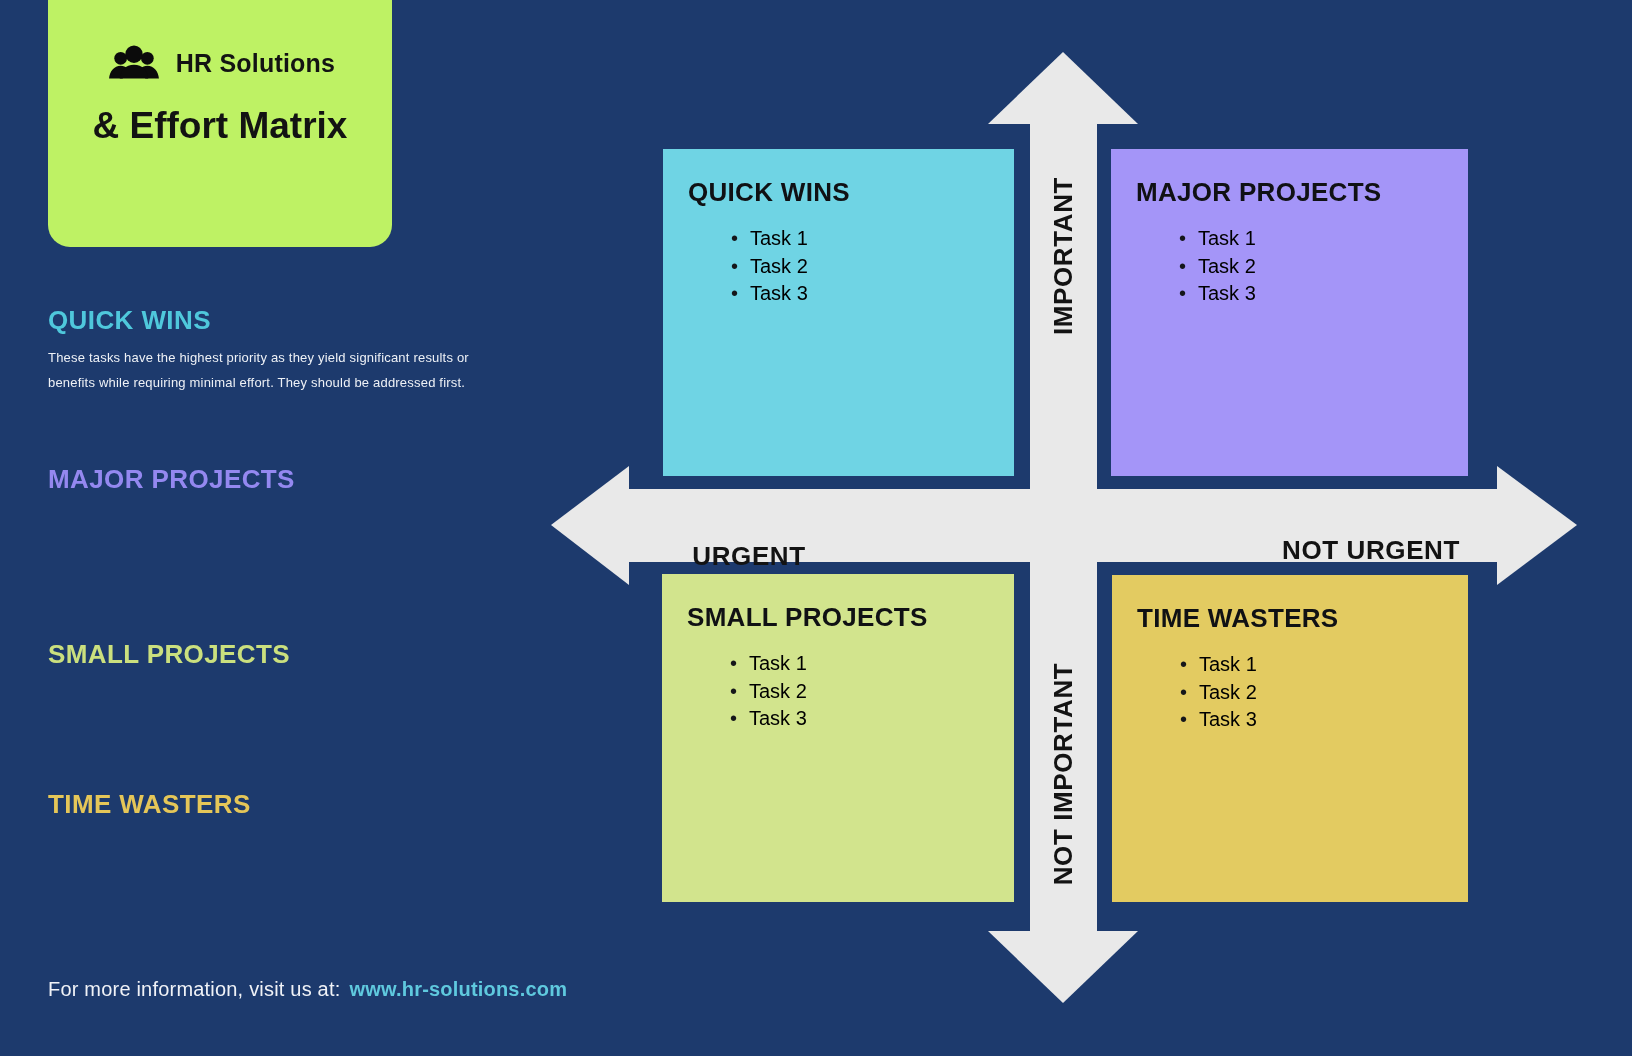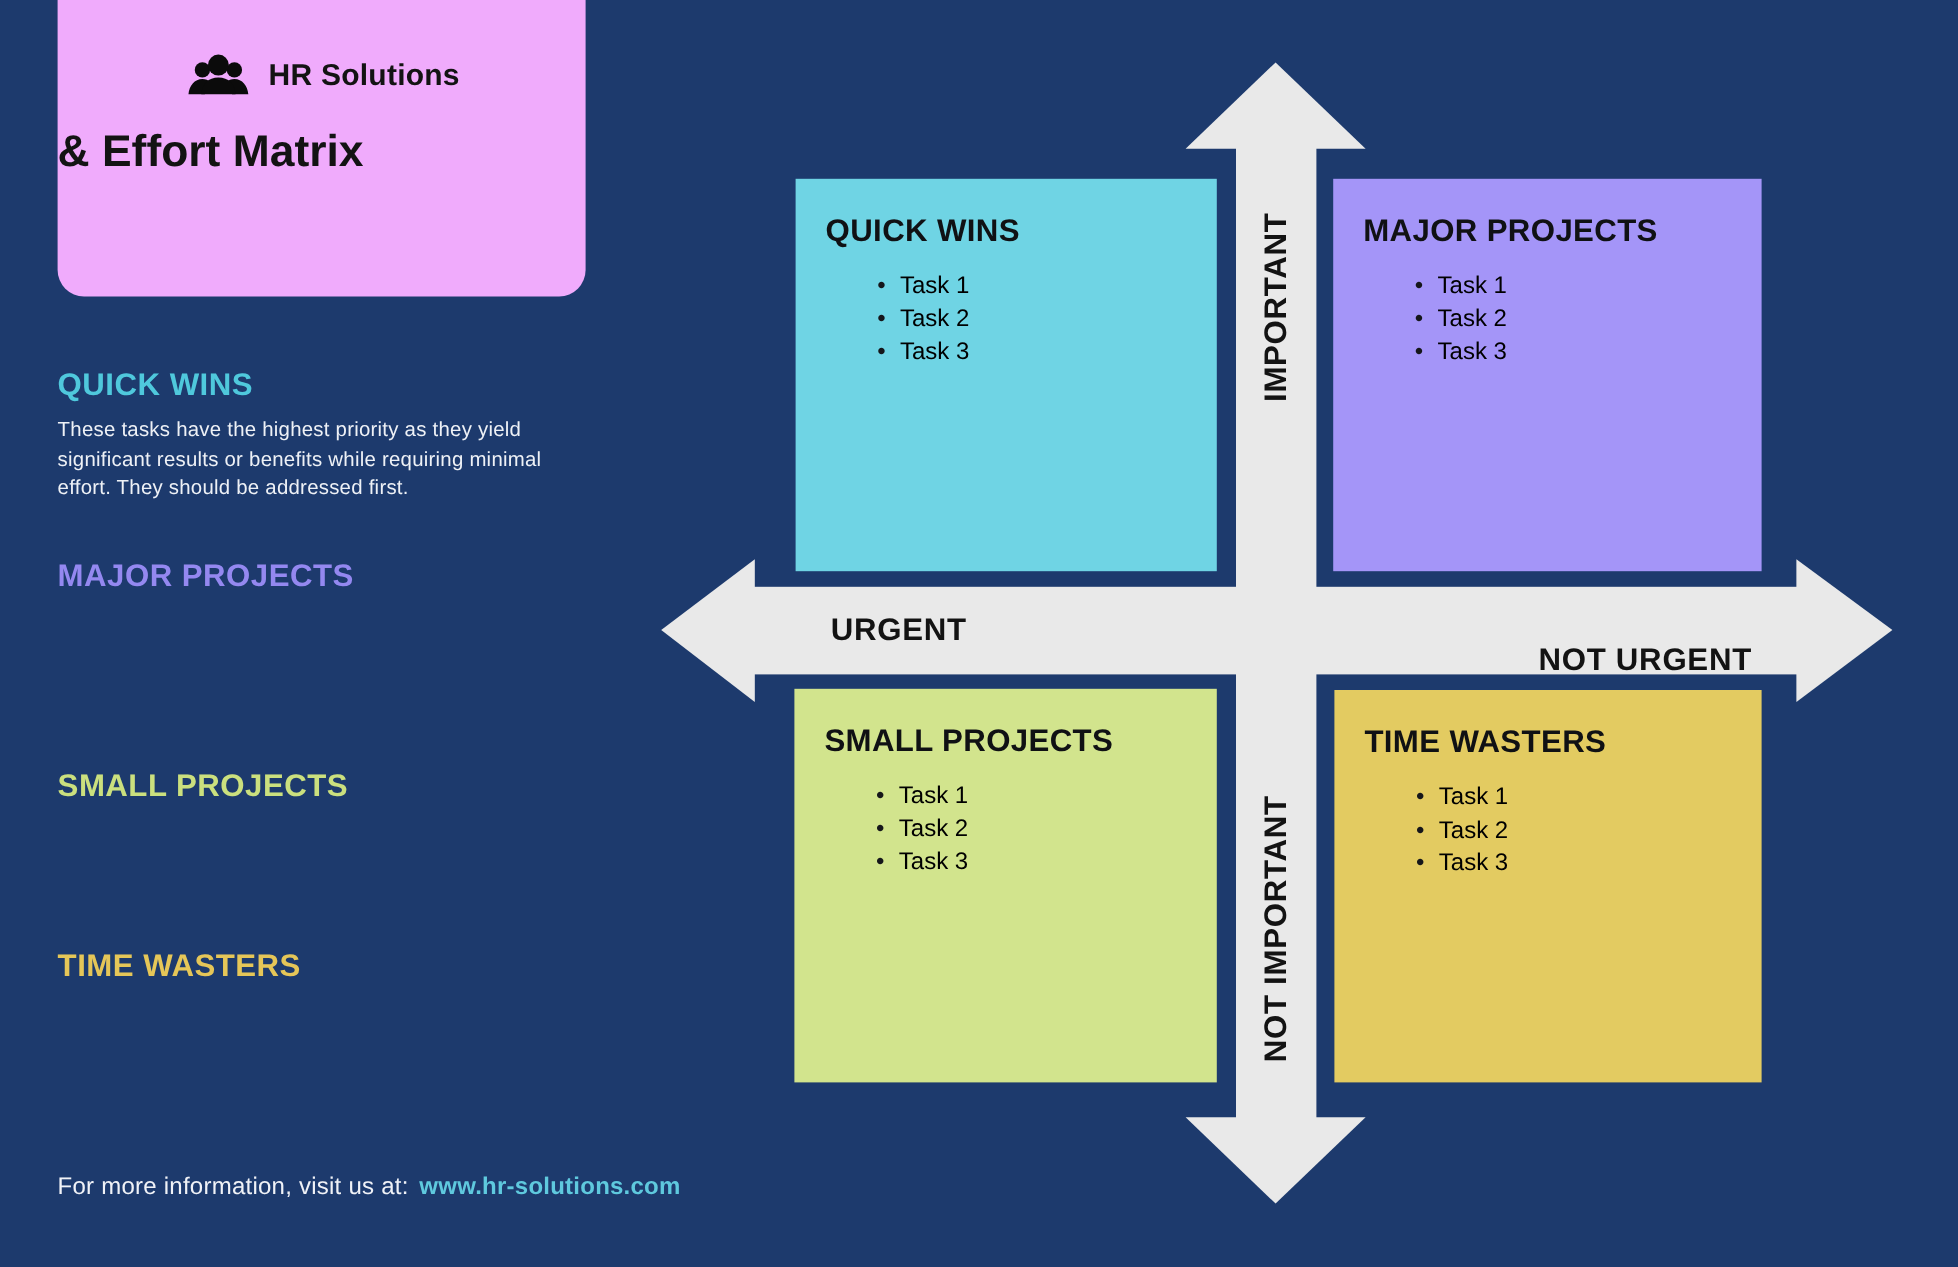--- a/index.html
+++ b/index.html
@@ -10,23 +10,23 @@
   }
   .canvas {
     position:relative;
     width:1632px; height:1056px;
     background:#1d3a6d;
     overflow:hidden;
   }
 
   
   .card {
-    position:absolute; left:48px; top:0; width:440px; height:247px;
-    background:#f0abfc; border-radius:0 0 22px 22px;
-    text-align:left;
+    position:absolute; left:48px; top:0; width:344px; height:247px;
+    background:#bef264; border-radius:0 0 22px 22px;
+    text-align:center;
   }
   .brand-row {
     display:flex; align-items:center; justify-content:center;
     gap:13px; margin-top:40px;
   }
   .brand-row svg { width:58px; height:47px; display:block; }
   .brand-name {
     font-size:25px; font-weight:700; color:#131313; letter-spacing:0.2px;
   }
   .page-title {
@@ -40,21 +40,21 @@
   .sec-0 { top:305px; }
   .sec-1 { top:464px; }
   .sec-2 { top:639px; }
   .sec-3 { top:789px; }
   .side-sec h2 {
     margin:0; font-size:26px; line-height:31px; font-weight:700;
     letter-spacing:0.4px;
   }
   .side-sec p {
     margin:10px 0 0 0;
-    font-size:17px; line-height:24.5px; color:#eef1f6; letter-spacing:0.2px;
+    font-size:13px; line-height:24.5px; color:#eef1f6; letter-spacing:0.2px;
   }
 
   .footer-note {
     position:absolute; left:48px; top:958px;
     font-size:20px; line-height:22px; color:#f0f2f7; letter-spacing:0.2px;
   }
   .footer-note a {
     margin-left:9px; font-weight:700; color:#5fc9de; text-decoration:none;
   }
 
@@ -82,21 +82,21 @@
     left:1497px; top:466px;
     border-top:59px solid transparent; border-bottom:60px solid transparent;
     border-left:80px solid #e9e9e9;
   }
   .axis-label {
     position:absolute; white-space:nowrap;
     font-size:26px; font-weight:700; color:#131313; letter-spacing:0.6px;
   }
   .axis-up    { left:1063px; top:256px; transform:translate(-50%,-50%) rotate(-90deg); }
   .axis-down  { left:1063px; top:774px; transform:translate(-50%,-50%) rotate(-90deg); }
-  .axis-left  { left:749px;  top:525px; transform:translate(-50%,-50%); }
+  .axis-left  { left:749px;  top:556px; transform:translate(-50%,-50%); }
   .axis-right { left:1371px; top:550px; transform:translate(-50%,-50%); }
 
   
   .quad { position:absolute; box-sizing:border-box; padding:28px 20px 0 25px; }
   .q-quick-wins     { left:663px;  top:149px; width:351px; height:327px; }
   .q-major-projects { left:1111px; top:149px; width:357px; height:327px; }
   .q-small-projects { left:662px;  top:574px; width:352px; height:328px; }
   .q-time-wasters   { left:1112px; top:575px; width:356px; height:327px; }
   .quad h3 {
     margin:0; font-size:26px; font-weight:700; color:#101114; letter-spacing:0.3px;

